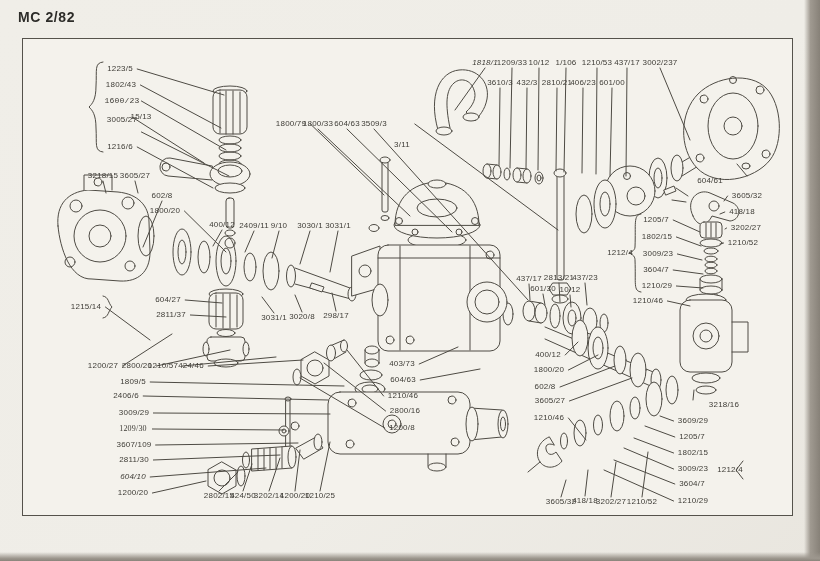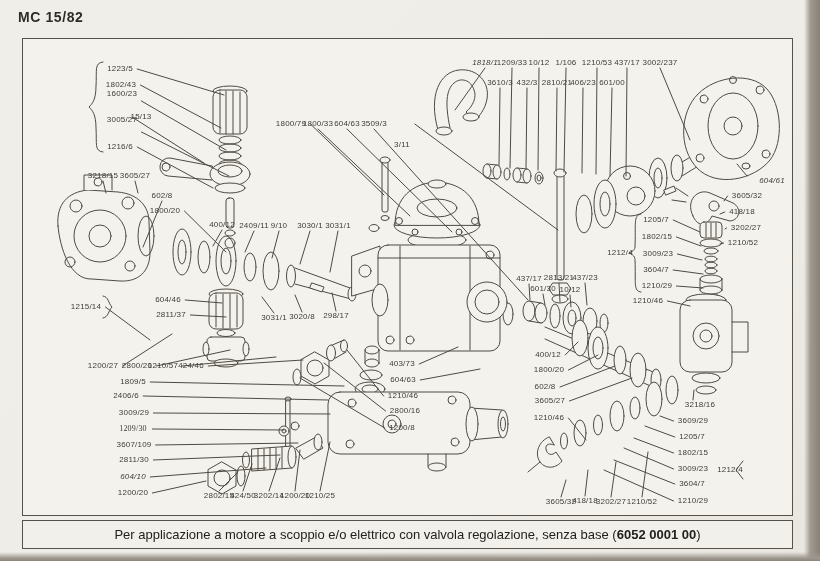--- a/index.html
+++ b/index.html
@@ -28,21 +28,21 @@
   svg.art .f { fill:#f4f2ec; }
   #labels { position:absolute; left:0; top:0; width:820px; height:561px; }
   .plabel { position:absolute; transform:translate(-50%,-50%); font-size:8px;
     color:#3e3c36; white-space:nowrap; letter-spacing:0.2px; line-height:1; }
 </style>
 </head>
 <body>
 
 <div class="page">
 
-  <div class="title">MC 15/82</div>
+  <div class="title">MC 2/82</div>
 
   <div class="diagram-box"></div>
 
   <svg class="art" width="820" height="561" viewBox="0 0 820 561">
 
     <g>
       <path class="f" d="M58 226 C56 204 68 192 88 190 L118 192 C138 194 149 206 149 222 L150 252 C150 272 138 282 120 281 L92 279 C70 280 60 248 58 226 Z"></path>
       <path class="f" d="M84 190 L84 175 L112 175 L112 190"></path>
       <circle cx="98" cy="182" r="4"></circle>
       <circle cx="100" cy="236" r="26" class="f"></circle>
@@ -417,40 +417,40 @@
       <span class="plabel" style="left: 597px; top: 63px;">1210/53</span>
       <span class="plabel" style="left: 627px; top: 63px;">437/17</span>
       <span class="plabel" style="left: 660px; top: 63px;">3002/237</span>
       <span class="plabel" style="left: 500px; top: 83px;">3610/3</span>
       <span class="plabel" style="left: 527px; top: 83px;">432/3</span>
       <span class="plabel" style="left: 557px; top: 83px;">2810/21</span>
       <span class="plabel" style="left: 583px; top: 83px;">406/23</span>
       <span class="plabel" style="left: 612px; top: 83px;">601/00</span>
       <span class="plabel" style="left: 120px; top: 69px;">1223/5</span>
       <span class="plabel" style="left: 121px; top: 85px;">1802/43</span>
-      <span class="plabel" style="left: 122px; top: 94px;">1600/23</span>
+      <span class="plabel" style="left: 122px; top: 101px; font-family: Liberation Mono, monospace;">1600/23</span>
       <span class="plabel" style="left: 117px; top: 117px; margin-left: 24px;">15/13</span>
       <span class="plabel" style="left: 122px; top: 120px;">3005/27</span>
       <span class="plabel" style="left: 120px; top: 147px;">1216/6</span>
       <span class="plabel" style="left: 103px; top: 176px;">3218/15</span>
       <span class="plabel" style="left: 135px; top: 176px;">3605/27</span>
       <span class="plabel" style="left: 162px; top: 196px;">602/8</span>
       <span class="plabel" style="left: 165px; top: 211px;">1800/20</span>
       <span class="plabel" style="left: 291px; top: 124px;">1800/79</span>
       <span class="plabel" style="left: 318px; top: 124px;">1800/33</span>
       <span class="plabel" style="left: 347px; top: 124px;">604/63</span>
       <span class="plabel" style="left: 374px; top: 124px;">3509/3</span>
       <span class="plabel" style="left: 402px; top: 124px; margin-top: 21px;">3/11</span>
       <span class="plabel" style="left: 222px; top: 225px;">400/12</span>
       <span class="plabel" style="left: 254px; top: 226px;">2409/11</span>
       <span class="plabel" style="left: 279px; top: 226px;">9/10</span>
       <span class="plabel" style="left: 310px; top: 226px;">3030/1</span>
       <span class="plabel" style="left: 338px; top: 226px;">3031/1</span>
       <span class="plabel" style="left: 86px; top: 307px;">1215/14</span>
-      <span class="plabel" style="left: 168px; top: 300px;">604/46</span>
+      <span class="plabel" style="left: 168px; top: 300px;">604/27</span>
       <span class="plabel" style="left: 171px; top: 315px;">2811/37</span>
       <span class="plabel" style="left: 274px; top: 318px;">3031/1</span>
       <span class="plabel" style="left: 302px; top: 317px;">3020/8</span>
       <span class="plabel" style="left: 336px; top: 316px;">298/17</span>
       <span class="plabel" style="left: 103px; top: 366px;">1200/27</span>
       <span class="plabel" style="left: 137px; top: 366px;">2800/20</span>
       <span class="plabel" style="left: 163px; top: 366px; text-align: center;">1210/57</span>
       <span class="plabel" style="left: 191px; top: 366px;">424/46</span>
       <span class="plabel" style="left: 133px; top: 382px;">1809/5</span>
       <span class="plabel" style="left: 126px; top: 396px;">2406/6</span>
@@ -475,45 +475,40 @@
       <span class="plabel" style="left: 585px; top: 278px;">437/23</span>
       <span class="plabel" style="left: 543px; top: 289px;">601/30</span>
       <span class="plabel" style="left: 570px; top: 290px;">10/12</span>
       <span class="plabel" style="left: 656px; top: 220px;">1205/7</span>
       <span class="plabel" style="left: 657px; top: 237px;">1802/15</span>
       <span class="plabel" style="left: 658px; top: 254px;">3009/23</span>
       <span class="plabel" style="left: 656px; top: 270px;">3604/7</span>
       <span class="plabel" style="left: 657px; top: 286px;">1210/29</span>
       <span class="plabel" style="left: 620px; top: 253px;">1212/4</span>
       <span class="plabel" style="left: 648px; top: 301px;">1210/46</span>
-      <span class="plabel" style="left: 772px; top: 181px; font-style: italic;">604/61</span>
+      <span class="plabel" style="left: 710px; top: 181px;">604/61</span>
       <span class="plabel" style="left: 747px; top: 196px;">3605/32</span>
       <span class="plabel" style="left: 742px; top: 212px;">418/18</span>
       <span class="plabel" style="left: 746px; top: 228px;">3202/27</span>
       <span class="plabel" style="left: 743px; top: 243px;">1210/52</span>
       <span class="plabel" style="left: 548px; top: 355px;">400/12</span>
       <span class="plabel" style="left: 549px; top: 370px;">1800/20</span>
       <span class="plabel" style="left: 545px; top: 387px;">602/8</span>
       <span class="plabel" style="left: 550px; top: 401px;">3605/27</span>
       <span class="plabel" style="left: 549px; top: 418px;">1210/46</span>
-      <span class="plabel" style="left: 700px; top: 405px; text-align: center;">3218/16</span>
+      <span class="plabel" style="left: 724px; top: 405px; text-align: center;">3218/16</span>
       <span class="plabel" style="left: 693px; top: 421px;">3609/29</span>
       <span class="plabel" style="left: 692px; top: 437px;">1205/7</span>
       <span class="plabel" style="left: 693px; top: 453px;">1802/15</span>
       <span class="plabel" style="left: 693px; top: 469px;">3009/23</span>
       <span class="plabel" style="left: 692px; top: 484px;">3604/7</span>
       <span class="plabel" style="left: 693px; top: 501px;">1210/29</span>
       <span class="plabel" style="left: 730px; top: 470px;">1212/4</span>
       <span class="plabel" style="left: 561px; top: 502px;">3605/32</span>
       <span class="plabel" style="left: 585px; top: 501px;">418/18</span>
       <span class="plabel" style="left: 611px; top: 502px;">3202/27</span>
       <span class="plabel" style="left: 642px; top: 502px;">1210/52</span>
     </div>
 
-  <div class="caption-box">
-    <span>Per applicazione a motore a scoppio e/o elettrico con valvola regolazione, senza base (</span>
-      <b>6052 0001 00</b>
-      <span>)</span>
-  </div>
 
   <div class="edge-right"></div>
   <div class="edge-bottom"></div>
 </div>
 
 </body></html>

